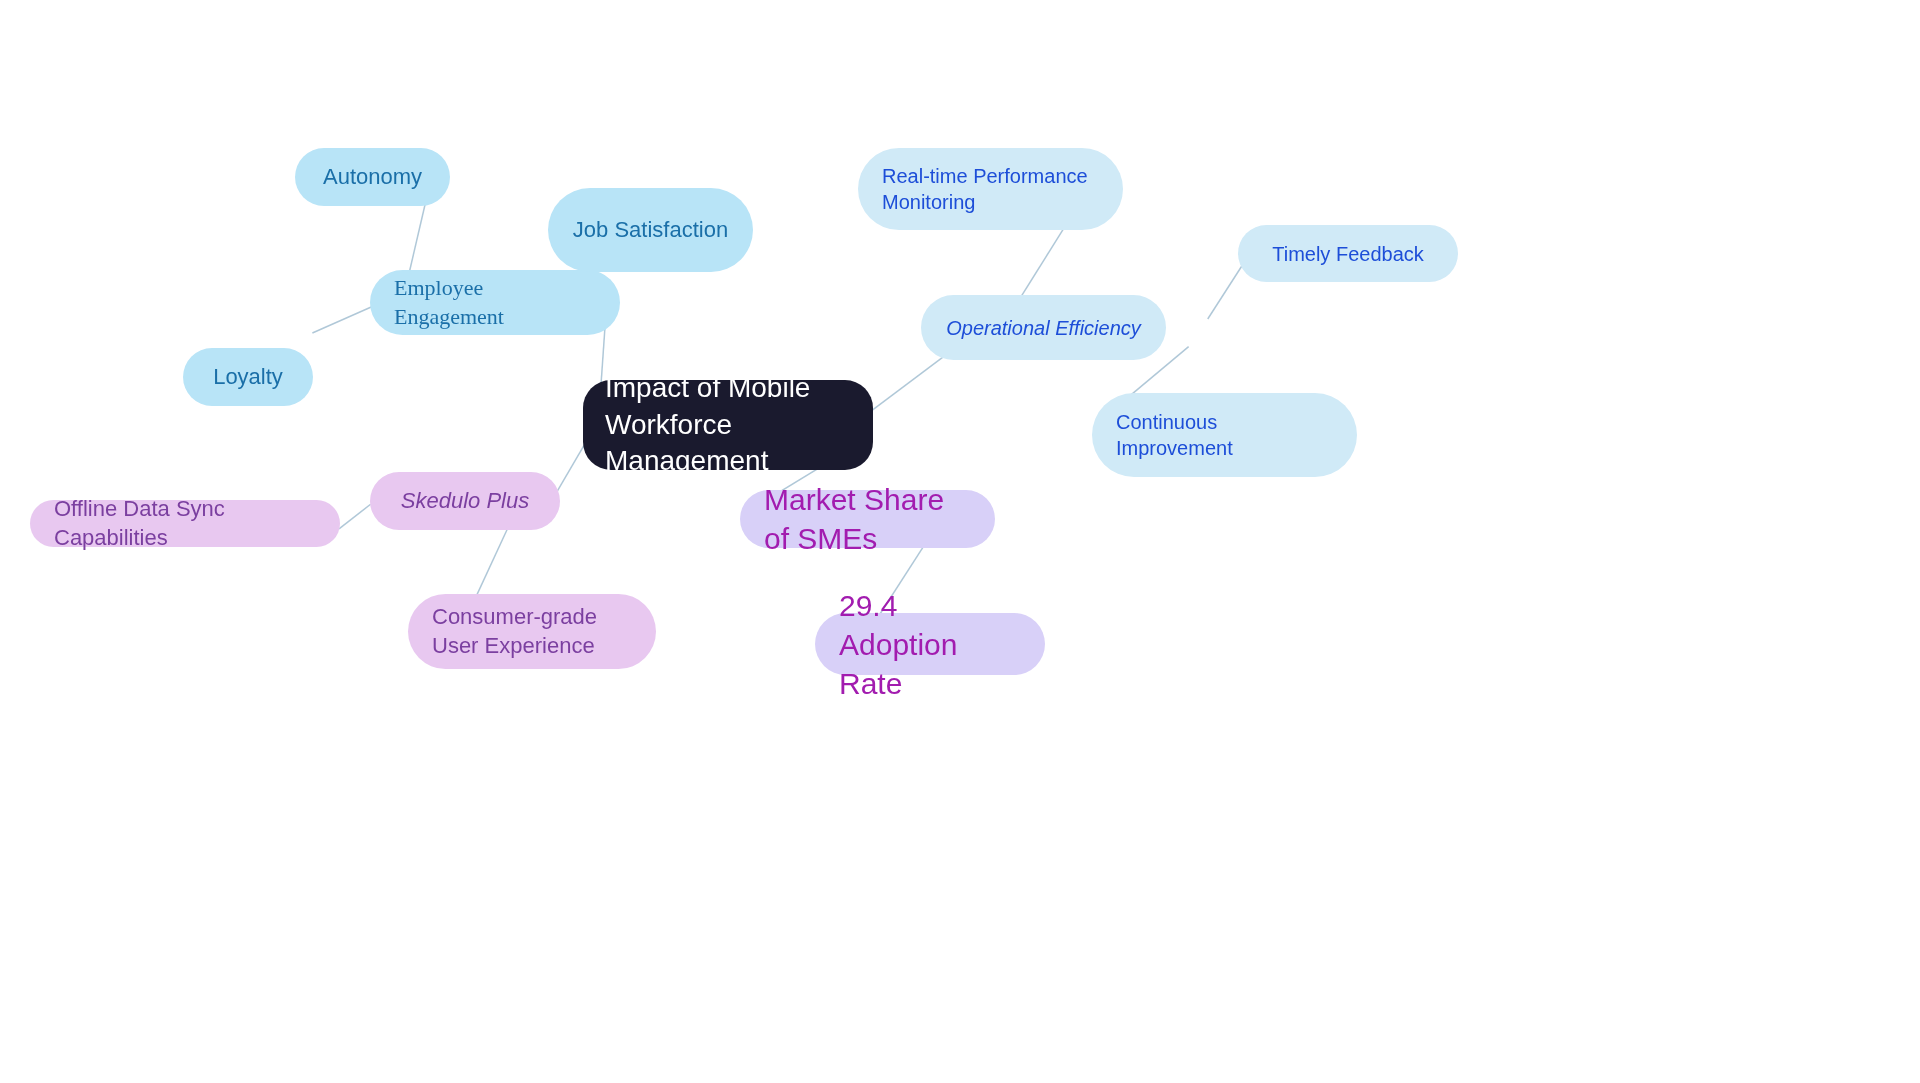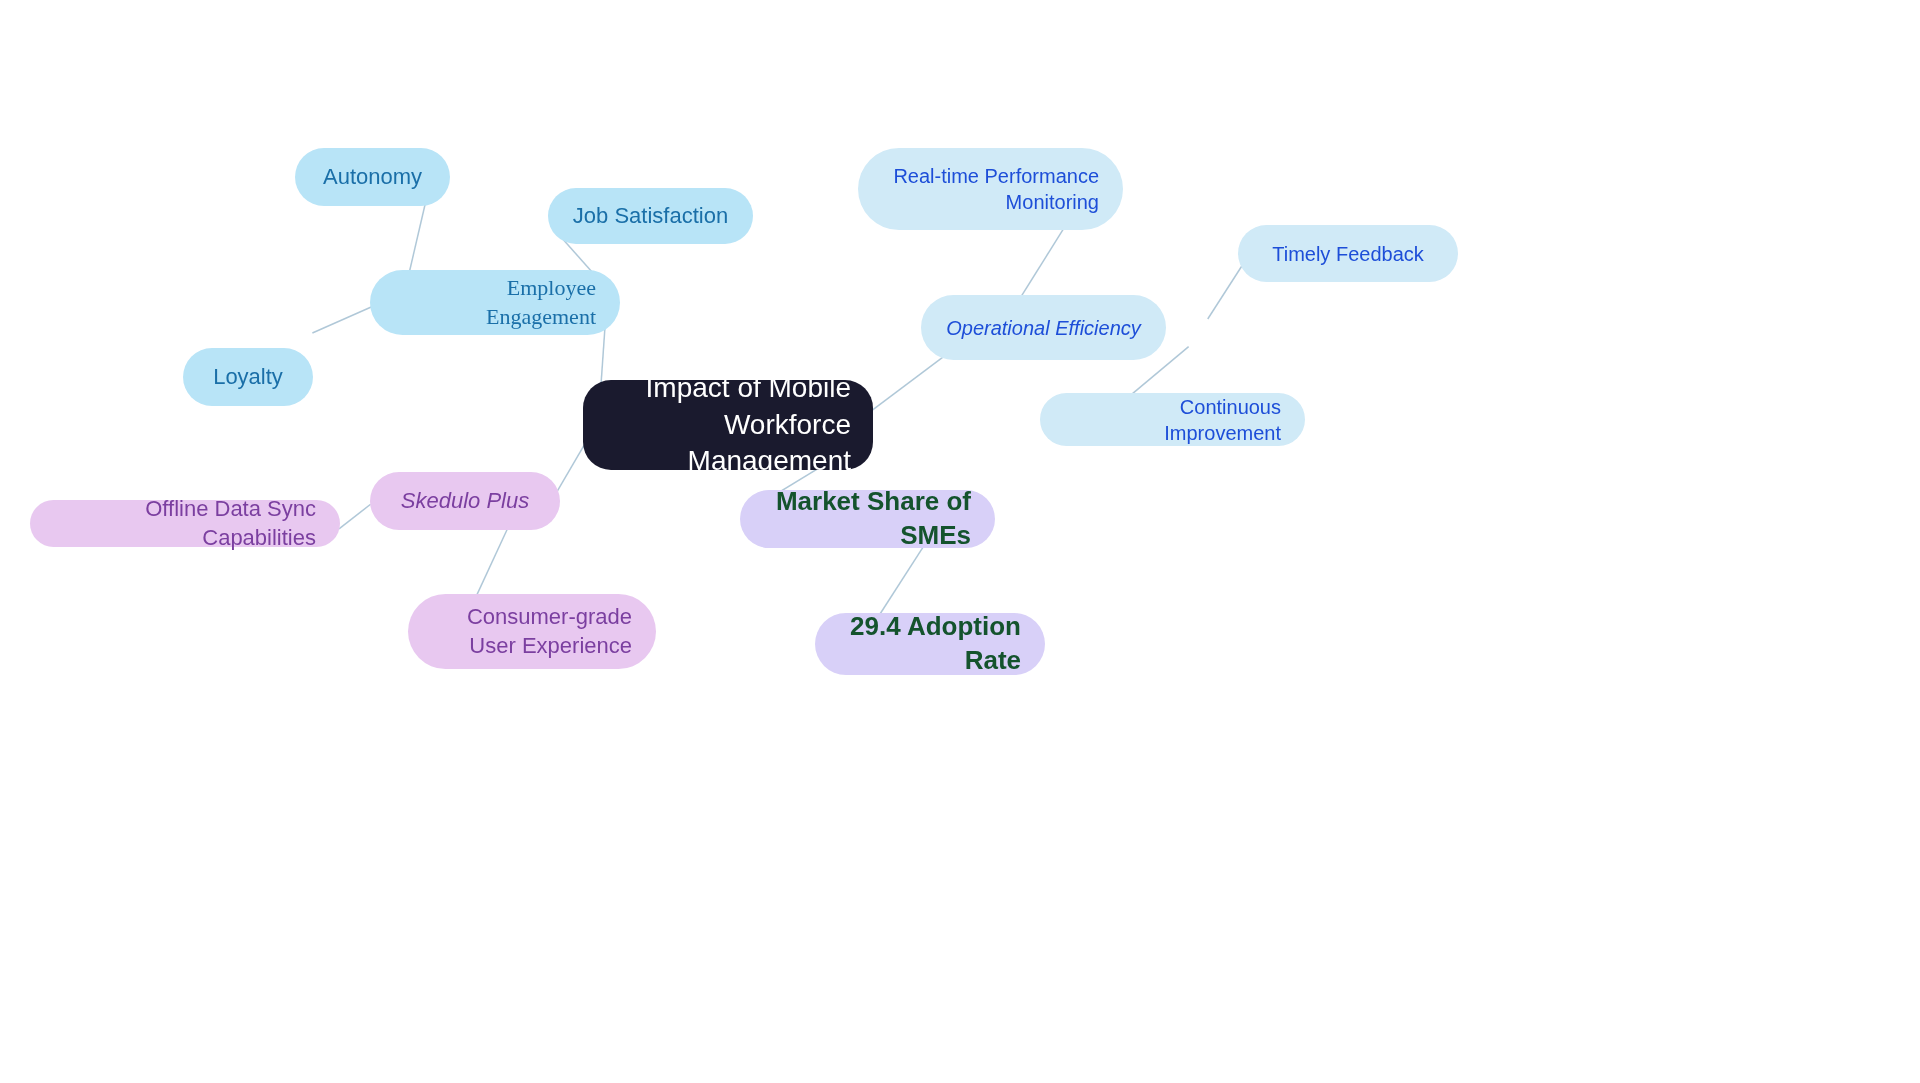--- a/index.html
+++ b/index.html
@@ -17,21 +17,21 @@
       width: 1920px;
       height: 1083px;
       pointer-events: none;
     }
     .node {
       position: absolute;
       border-radius: 50px;
       display: flex;
       align-items: center;
       justify-content: center;
-      text-align: right;
+      text-align: left;
       padding: 14px 24px;
       cursor: pointer;
       line-height: 1.3;
     }
     .node-center {
       background: #1a1a2e;
       color: #ffffff;
       font-size: 28px;
       font-weight: 500;
       border-radius: 28px;
@@ -51,23 +51,23 @@
       font-weight: 400;
     }
     .node-purple {
       background: #e8c8f0;
       color: #7b3fa0;
       font-size: 22px;
       font-weight: 400;
     }
     .node-lavender {
       background: #d8d0f8;
-      color: #14532d;
-      font-size: 26px;
-      font-weight: 700;
+      color: #a21caf;
+      font-size: 30px;
+      font-weight: 400;
     }
   </style>
 </head>
 <body>
 
 <svg class="connections" id="svg-layer">
     <line x1="599.6569989221902" y1="404.05902638918377" x2="605.6405181705256" y2="317.6240364967006" stroke="#b0c8d8" stroke-width="1.5"></line>
     <line x1="407.6872543228253" y1="279.2427355800309" x2="426.63390231984835" y2="197.7526359439724" stroke="#b0c8d8" stroke-width="1.5"></line>
     <line x1="605.5684705429522" y1="287.34038718986665" x2="559.8338541547791" y2="235.65961281013338" stroke="#b0c8d8" stroke-width="1.5"></line>
     <line x1="371.20178229969474" y1="306.9958300112216" x2="312.37507320415875" y2="332.98833629767915" stroke="#b0c8d8" stroke-width="1.5"></line>
@@ -87,41 +87,41 @@
 </div>
 
 <div class="node node-blue" id="node-employeeEngagement" style="left: 370px; top: 270px; width: 250px; height: 65px; font-family: Liberation Serif, serif;">
   <span>Employee Engagement</span>
 </div>
 
 <div class="node node-blue" id="node-autonomy" style="left: 295px; top: 148px; width: 155px; height: 58px;">
   <span>Autonomy</span>
 </div>
 
-<div class="node node-blue" id="node-jobSatisfaction" style="left: 548px; top: 188px; width: 205px; height: 56px;">
+<div class="node node-blue" id="node-jobSatisfaction" style="left: 548px; top: 188px; width: 205px; height: 84px;">
   <span>Job Satisfaction</span>
 </div>
 
 <div class="node node-blue" id="node-loyalty" style="left: 183px; top: 308px; width: 130px; height: 58px; margin-top: 40px;">
   <span>Loyalty</span>
 </div>
 
 <div class="node node-blue-light" id="node-operationalEfficiency" style="left: 921px; top: 295px; width: 245px; height: 65px; font-style: italic;">
   <span>Operational Efficiency</span>
 </div>
 
 <div class="node node-blue-light" id="node-realtimePerformance" style="left: 858px; top: 148px; width: 265px; height: 82px;">
   <span>Real-time Performance Monitoring</span>
 </div>
 
 <div class="node node-blue-light" id="node-timelyFeedback" style="left: 1238px; top: 225px; width: 220px; height: 57px;">
   <span>Timely Feedback</span>
 </div>
 
-<div class="node node-blue-light" id="node-continuousImprovement" style="left: 1040px; top: 393px; width: 265px; height: 53px;">
+<div class="node node-blue-light" id="node-continuousImprovement" style="left: 1092px; top: 393px; width: 265px; height: 84px;">
   <span>Continuous Improvement</span>
 </div>
 
 <div class="node node-purple" id="node-skeduloPlus" style="left: 370px; top: 472px; width: 190px; height: 58px; font-style: italic;">
   <span>Skedulo Plus</span>
 </div>
 
 <div class="node node-purple" id="node-offlineDataSync" style="left: 30px; top: 500px; width: 310px; height: 47px;">
   <span>Offline Data Sync Capabilities</span>
 </div>

